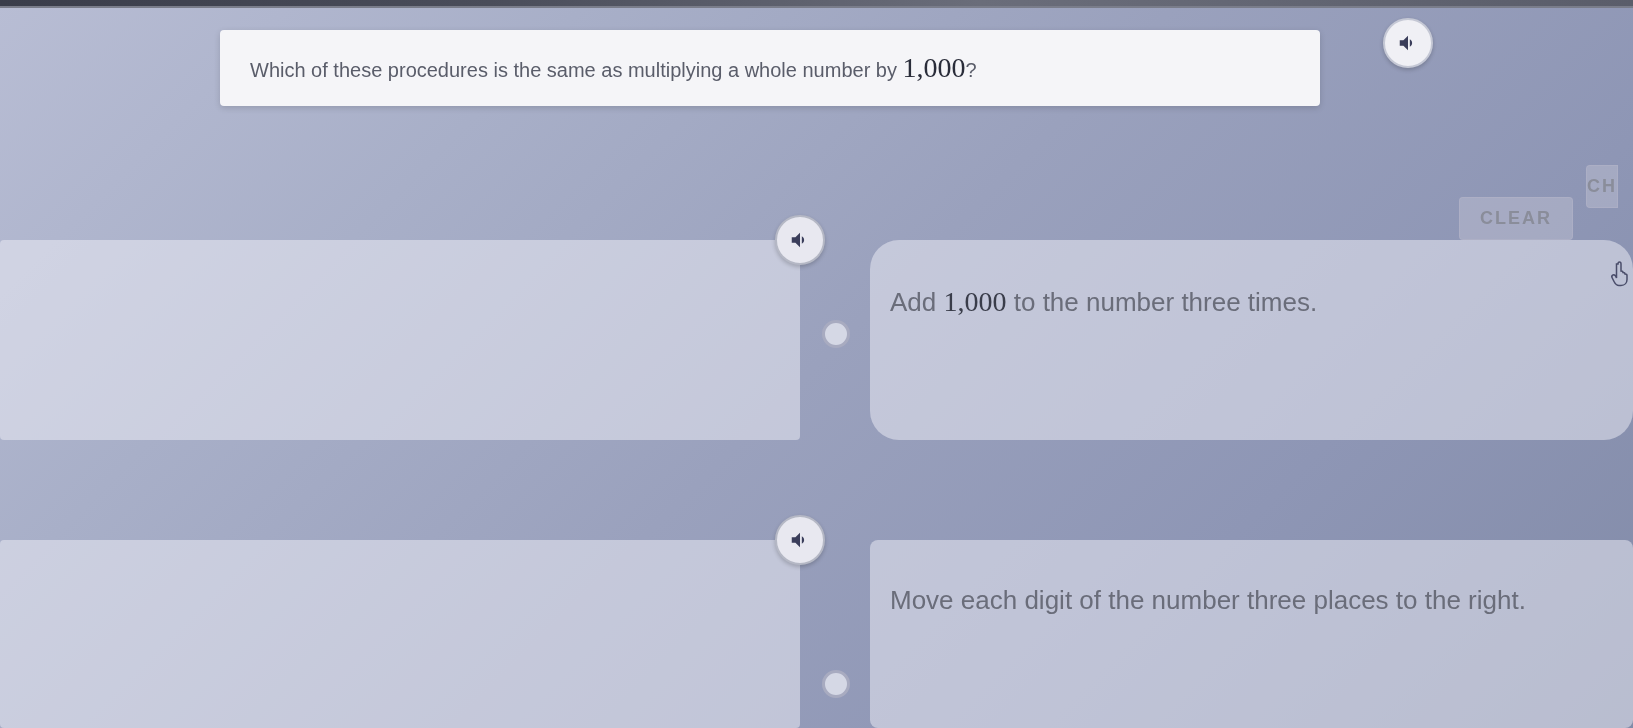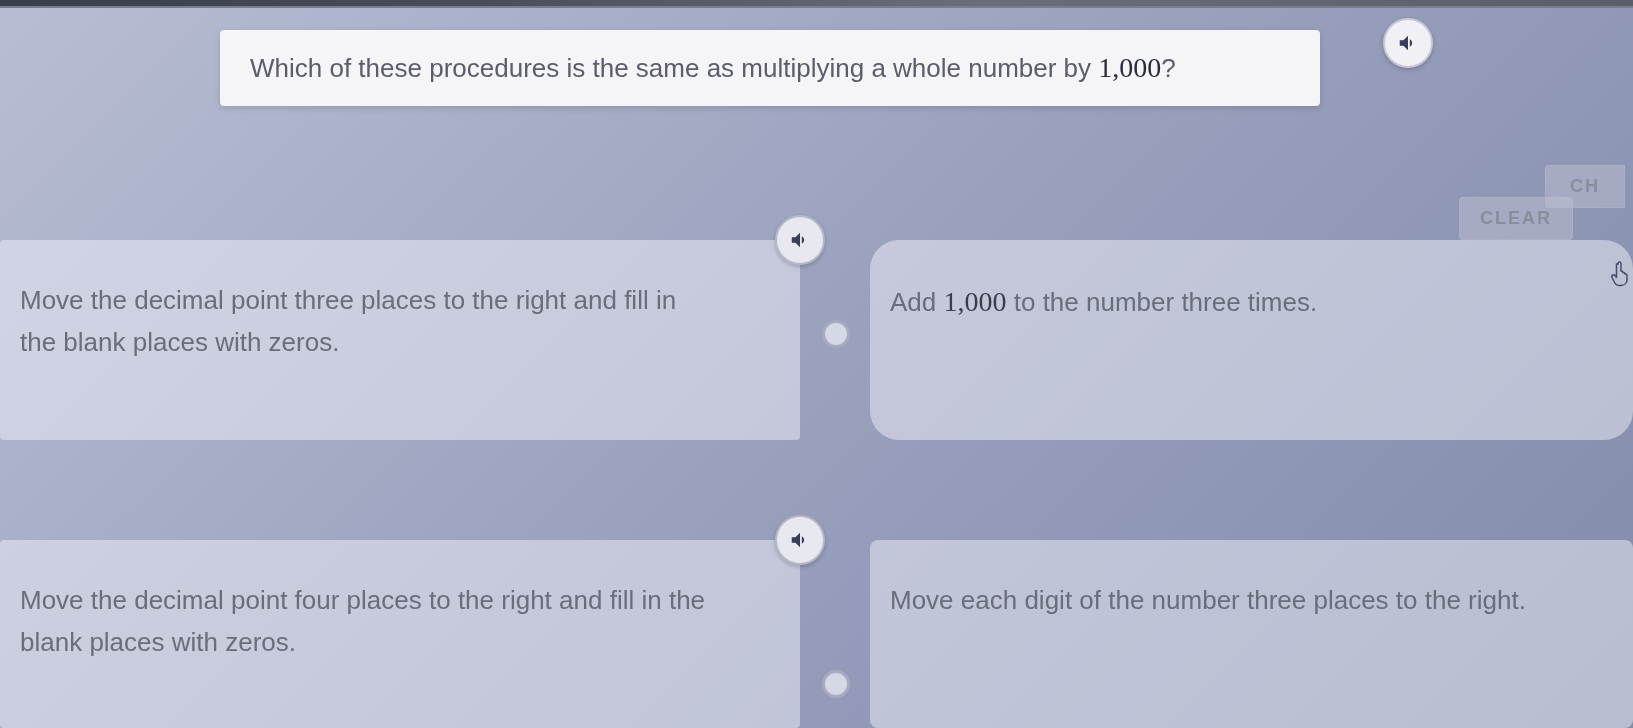--- a/index.html
+++ b/index.html
@@ -28,21 +28,21 @@
       position: absolute;
       top: 30px;
       left: 220px;
       width: 1100px;
       background: #f5f5f8;
       border-radius: 4px;
       padding: 22px 30px;
       box-shadow: 0 2px 6px rgba(0,0,0,0.15);
     }
     .question-text {
-      font-size: 26px;
+      font-size: 20px;
       color: #5a5d6a;
       font-weight: 400;
     }
     .question-number {
       font-family: 'Times New Roman', serif;
       font-size: 28px;
       color: #2a2d3a;
     }
     .speaker-btn-question {
       position: absolute;
@@ -70,22 +70,22 @@
       color: #8a8d9a;
       font-size: 18px;
       font-weight: bold;
       letter-spacing: 2px;
       cursor: pointer;
       margin-top: 32px;
     }
     .check-btn {
       position: absolute;
       top: 165px;
-      right: 8px;
-      padding: 10px 24px;
+      right: 15px;
+      padding: 10px 0;
       background: rgba(200, 200, 215, 0.4);
       border: 1px solid rgba(180, 180, 200, 0.5);
       border-radius: 4px 0 0 4px;
       color: #8a8d9a;
       font-size: 18px;
       font-weight: bold;
       letter-spacing: 2px;
       cursor: pointer;
     }
     .option-card {
@@ -193,21 +193,20 @@
 
 <button class="clear-btn">CLEAR</button>
 <button class="check-btn">CH</button>
 
 <div class="option-card left1">
   <div class="speaker-btn-option">
     <svg class="speaker-svg" viewBox="0 0 24 24">
       <path d="M3 9v6h4l5 5V4L7 9H3zm13.5 3c0-1.77-1.02-3.29-2.5-4.03v8.05c1.48-.73 2.5-2.25 2.5-4.02z"></path>
     </svg>
   </div>
-  <div class="option-text">Move the decimal point three places to the right and fill in the blank places with zeros.</div>
   <div class="radio-circle"></div>
 </div>
 
 <div class="option-card right1">
   <div class="option-text">
     <span>Add </span><span class="option-number">1,000</span><span> to the number three times.</span>
   </div>
 </div>
 
 <div class="cursor-hand">
@@ -215,19 +214,18 @@
     <path fill="none" stroke="#4a4d6a" stroke-width="1.5" d="M9 4c0-1 .5-2 1.5-2s1.5 1 1.5 2v7c1 0 2 .5 2 1.5 1 0 2 .5 2 1.5 1 0 2 .5 2 1.5v4c0 3-2 6-6 6h-2c-3 0-4-2-5-4l-2-4c-.5-1 0-2 1-2.5s2 0 2.5 1l1 2V4z"></path>
   </svg>
 </div>
 
 <div class="option-card left2">
   <div class="speaker-btn-option">
     <svg class="speaker-svg" viewBox="0 0 24 24">
       <path d="M3 9v6h4l5 5V4L7 9H3zm13.5 3c0-1.77-1.02-3.29-2.5-4.03v8.05c1.48-.73 2.5-2.25 2.5-4.02z"></path>
     </svg>
   </div>
-  <div class="option-text">Move the decimal point four places to the right and fill in the blank places with zeros.</div>
   <div class="radio-circle" style="top:130px;"></div>
 </div>
 
 <div class="option-card right2">
   <div class="option-text">Move each digit of the number three places to the right.</div>
 </div>
 
 </body></html>

